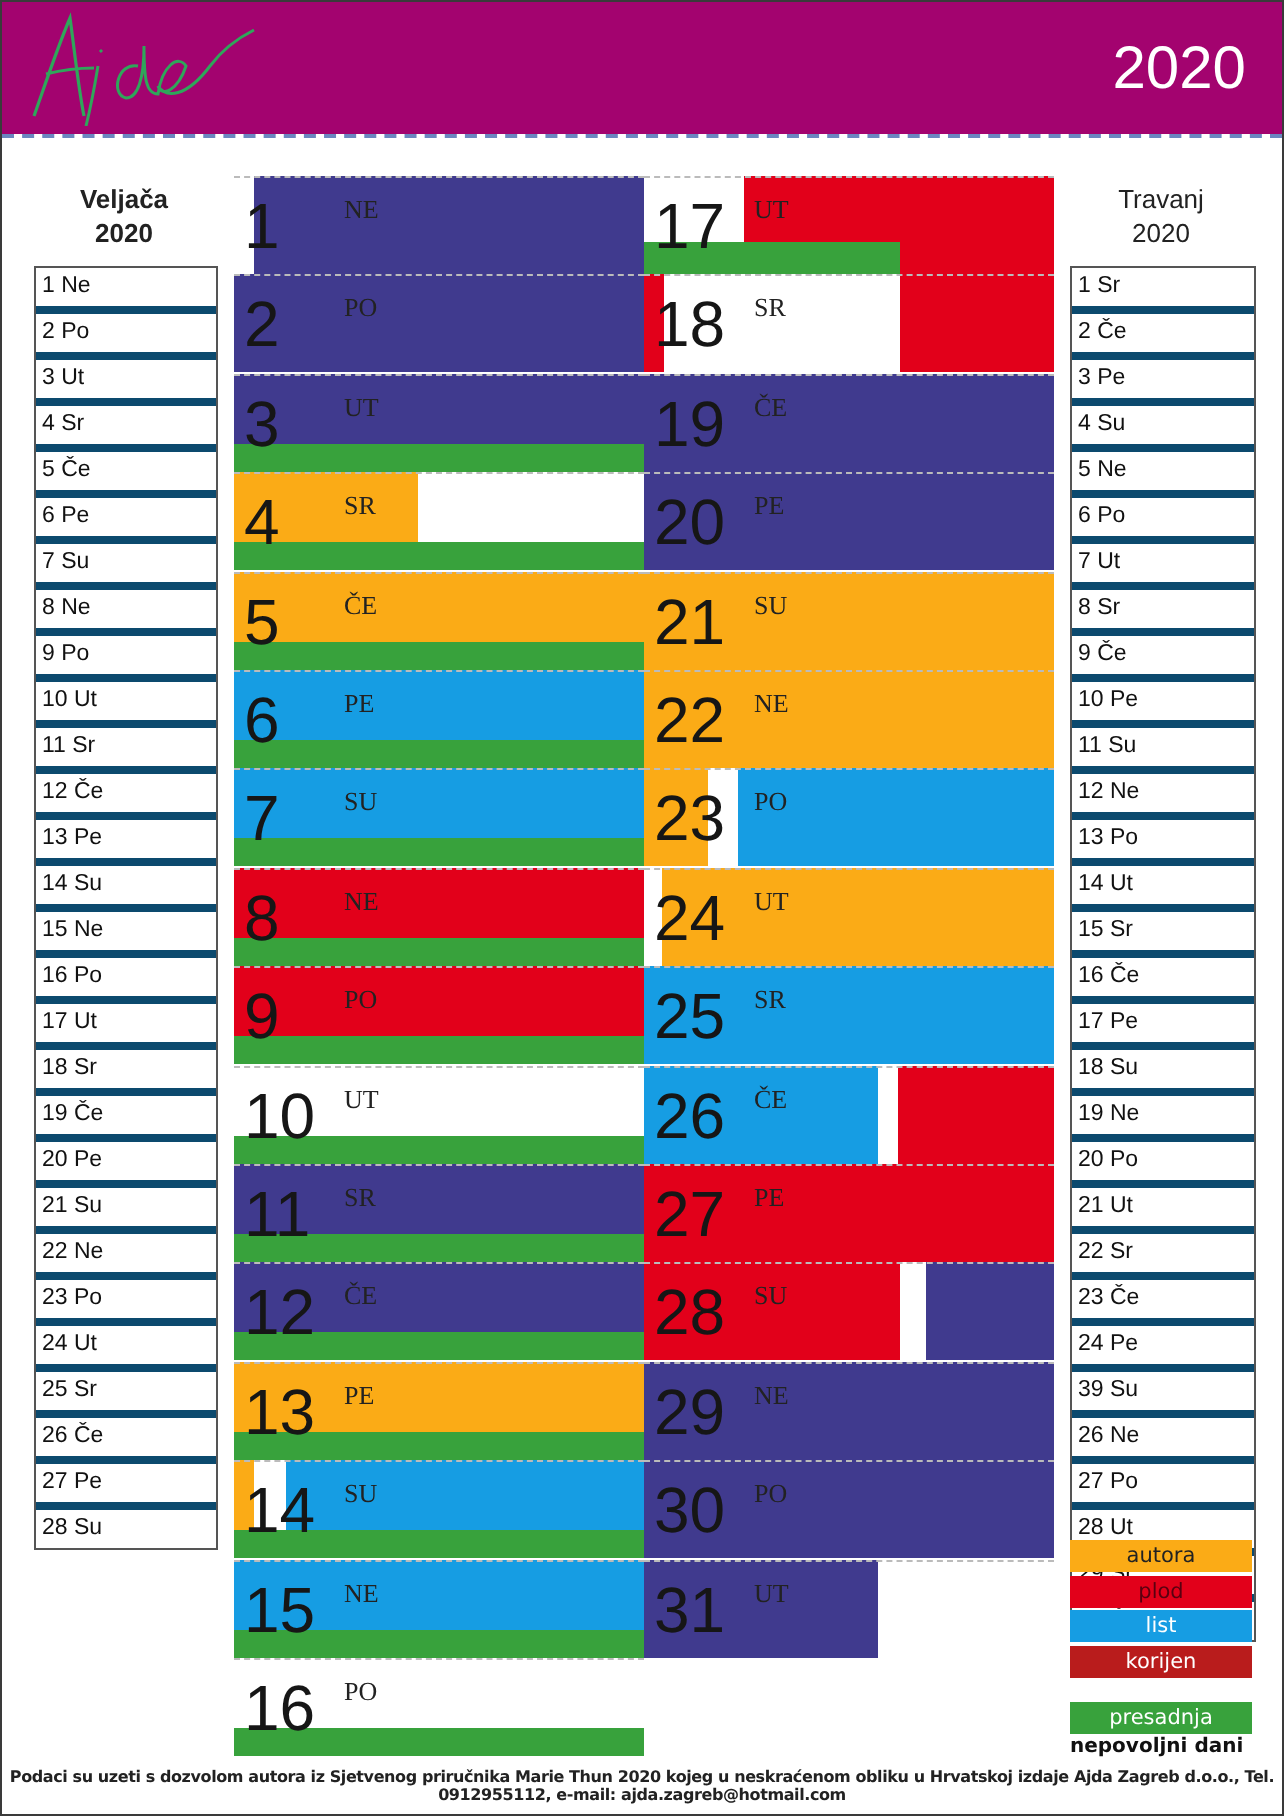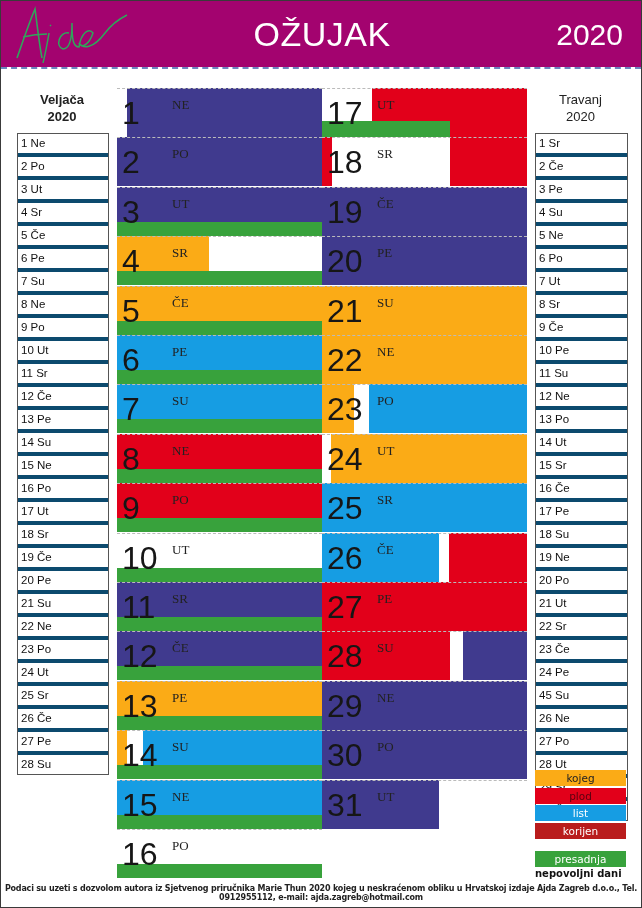--- a/index.html
+++ b/index.html
@@ -28,21 +28,20 @@
 <body>
 
 <div class="frame"></div>
 
 <div class="header">
   <svg class="logo" viewBox="0 0 120 60">
     <path d="M8 55 C14 38 20 20 26 6 C28 20 30 40 33 55 M14 34 C22 32 30 31 38 31" stroke="#2fa65a" stroke-width="1.6" fill="none"></path>
     <path d="M40 30 C38 42 36 52 34 60 M41 22 l1 1" stroke="#2fa65a" stroke-width="1.5" fill="none"></path>
     <path d="M60 30 C50 28 46 44 54 46 C60 46 63 36 63 20 C63 36 64 44 70 44 C72 30 80 24 84 30 C80 42 72 46 70 40 C74 46 84 46 96 30 C102 22 110 16 118 12" stroke="#2fa65a" stroke-width="1.5" fill="none"></path>
   </svg>
-  <div class="title">OŽUJAK</div>
   <div class="year">2020</div>
 </div>
 <div class="topline"></div>
 
 <div class="side-title" style="left:17px;top:91px;width:90px;font-weight:bold;">
   <div>Veljača</div>
   <div>2020</div>
 </div>
 <div class="list" id="prev-list" style="left:17px;top:133px;width:90px;">
     <div class="list-row">1 Ne</div>
@@ -97,21 +96,21 @@
     <div class="list-row">15 Sr</div>
     <div class="list-row">16 Če</div>
     <div class="list-row">17 Pe</div>
     <div class="list-row">18 Su</div>
     <div class="list-row">19 Ne</div>
     <div class="list-row">20 Po</div>
     <div class="list-row">21 Ut</div>
     <div class="list-row">22 Sr</div>
     <div class="list-row">23 Če</div>
     <div class="list-row">24 Pe</div>
-    <div class="list-row">45 Su</div>
+    <div class="list-row">39 Su</div>
     <div class="list-row">26 Ne</div>
     <div class="list-row">27 Po</div>
     <div class="list-row">28 Ut</div>
     <div class="list-row">29 Sr</div>
     <div class="list-row">30 Če</div>
   </div>
 
 <div id="days">
     <div class="day" style="left: 117px; top: 88px;">
       <div class="seg" style="left: 10px; width: 195px; top: 0px; height: 49px; background: rgb(64, 58, 142);"></div>
@@ -313,21 +312,21 @@
     </div>
     <div class="day" style="left: 322px; top: 779.6px;">
       <div class="seg" style="left: 0px; width: 117px; top: 0px; height: 49px; background: rgb(64, 58, 142);"></div>
       <div class="sep"></div>
       <div class="num">31</div>
       <div class="wd">UT</div>
     </div>
   </div>
 
 <div class="legend" id="legend">
-    <div class="legend-item" style="background: rgb(251, 171, 22); color: rgb(34, 34, 34);">kojeg</div>
+    <div class="legend-item" style="background: rgb(251, 171, 22); color: rgb(34, 34, 34);">autora</div>
     <div class="legend-item" style="background: rgb(226, 0, 26); color: rgb(90, 0, 16);">plod</div>
     <div class="legend-item" style="background: rgb(22, 157, 227); color: rgb(255, 255, 255);">list</div>
     <div class="legend-item" style="background: #b91c1c; color: rgb(255, 255, 255);">korijen</div>
     <div class="legend-item" style="background: rgb(56, 162, 60); color: rgb(255, 255, 255); margin-top: 12px;">presadnja</div>
     <div class="legend-note">nepovoljni dani</div>
   </div>
 
 <div class="footer">Podaci su uzeti s dozvolom autora iz Sjetvenog priručnika Marie Thun 2020 kojeg u  neskraćenom obliku u Hrvatskoj izdaje Ajda Zagreb d.o.o., Tel. 0912955112, e-mail: ajda.zagreb@hotmail.com</div>
 
 </body></html>

